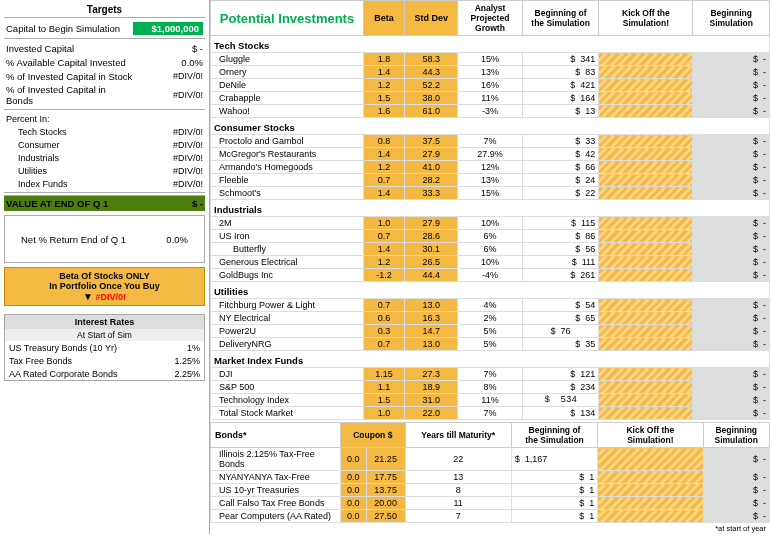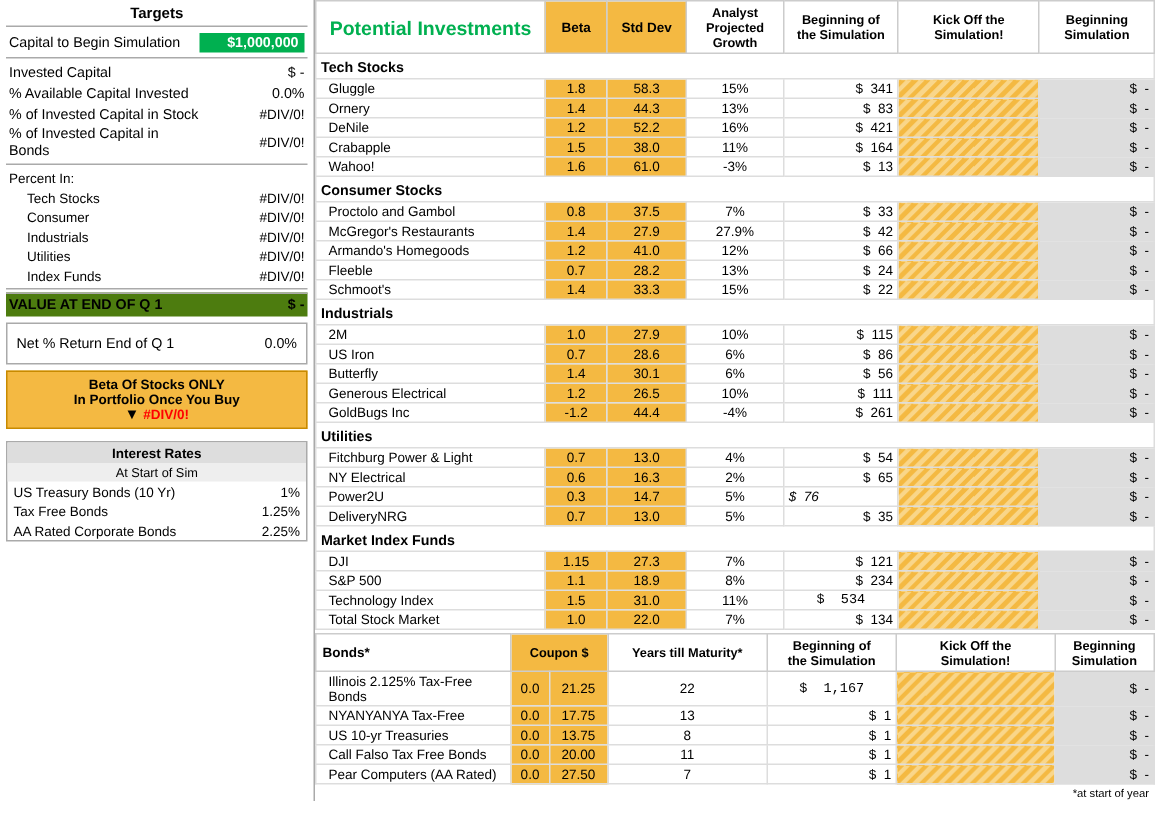--- a/index.html
+++ b/index.html
@@ -75,21 +75,21 @@
       align-items: center;
       background: #4d7c0f;
       border-top: 1px solid #aaa;
       padding: 2px 2px;
       font-weight: bold;
       font-size: 9.5px;
     }
     .net-return-section {
       margin-top: 4px;
       border: 1px solid #aaa;
-      padding: 6px;
+      padding: 16px;
     }
     .net-return-row {
       display: flex;
       justify-content: space-between;
       align-items: center;
       font-size: 9.5px;
       min-height: 14px;
     }
     .orange-section {
       background: #f4b942;
@@ -416,21 +416,21 @@
           <tr>
       <td style="padding-left:8px;">US Iron</td>
       <td class="col-beta orange-col" style="text-align:center;">0.7</td>
       <td class="col-std orange-col" style="text-align:center;">28.6</td>
       <td class="col-analyst" style="text-align:center;">6%</td>
       <td style="text-align:right;">$&nbsp;&nbsp;86</td>
       <td style="background: repeating-linear-gradient(135deg, #f4b942, #f4b942 3px, #f9d68a 3px, #f9d68a 6px); min-width:80px;"></td>
       <td style="text-align:right; background:#ddd;">$&nbsp;&nbsp;-</td>
     </tr>
           <tr>
-      <td style="padding-left:8px;">Butterfly</td>
+      <td style="padding-left:22px;">Butterfly</td>
       <td class="col-beta orange-col" style="text-align:center;">1.4</td>
       <td class="col-std orange-col" style="text-align:center;">30.1</td>
       <td class="col-analyst" style="text-align:center;">6%</td>
       <td style="text-align:right;">$&nbsp;&nbsp;56</td>
       <td style="background: repeating-linear-gradient(135deg, #f4b942, #f4b942 3px, #f9d68a 3px, #f9d68a 6px); min-width:80px;"></td>
       <td style="text-align:right; background:#ddd;">$&nbsp;&nbsp;-</td>
     </tr>
           <tr>
       <td style="padding-left:8px;">Generous Electrical</td>
       <td class="col-beta orange-col" style="text-align:center;">1.2</td>
@@ -468,21 +468,21 @@
       <td class="col-analyst" style="text-align:center;">2%</td>
       <td style="text-align:right;">$&nbsp;&nbsp;65</td>
       <td style="background: repeating-linear-gradient(135deg, #f4b942, #f4b942 3px, #f9d68a 3px, #f9d68a 6px); min-width:80px;"></td>
       <td style="text-align:right; background:#ddd;">$&nbsp;&nbsp;-</td>
     </tr>
           <tr>
       <td style="padding-left:8px;">Power2U</td>
       <td class="col-beta orange-col" style="text-align:center;">0.3</td>
       <td class="col-std orange-col" style="text-align:center;">14.7</td>
       <td class="col-analyst" style="text-align:center;">5%</td>
-      <td style="text-align:left;font-style:italic;">$&nbsp;&nbsp;76</td>
+      <td style="text-align:center;">$&nbsp;&nbsp;76</td>
       <td style="background: repeating-linear-gradient(135deg, #f4b942, #f4b942 3px, #f9d68a 3px, #f9d68a 6px); min-width:80px;"></td>
       <td style="text-align:right; background:#ddd;">$&nbsp;&nbsp;-</td>
     </tr>
           <tr>
       <td style="padding-left:8px;">DeliveryNRG</td>
       <td class="col-beta orange-col" style="text-align:center;">0.7</td>
       <td class="col-std orange-col" style="text-align:center;">13.0</td>
       <td class="col-analyst" style="text-align:center;">5%</td>
       <td style="text-align:right;">$&nbsp;&nbsp;35</td>
       <td style="background: repeating-linear-gradient(135deg, #f4b942, #f4b942 3px, #f9d68a 3px, #f9d68a 6px); min-width:80px;"></td>
@@ -542,21 +542,21 @@
           <th class="kickoff-header" style="text-align:center; font-size:8.5px;">Kick Off the<br>Simulation!</th>
           <th class="begin-header" style="text-align:center; font-size:8.5px;">Beginning<br>Simulation</th>
         </tr>
       </thead>
       <tbody id="bonds-tbody">
       <tr>
     <td style="padding-left:8px;">Illinois 2.125% Tax-Free Bonds</td>
     <td class="orange-col" style="text-align:center;">0.0</td>
     <td class="orange-col" style="text-align:center;">21.25</td>
     <td style="text-align:center;">22</td>
-    <td style="text-align:center;font-family:Liberation Mono, monospace;">$&nbsp;&nbsp;1,167</td>
+    <td style="text-align:left;">$&nbsp;&nbsp;1,167</td>
     <td style="background: repeating-linear-gradient(135deg, #f4b942, #f4b942 3px, #f9d68a 3px, #f9d68a 6px); min-width:80px;"></td>
     <td style="text-align:right; background:#ddd;">$&nbsp;&nbsp;-</td>
   </tr>
           <tr>
     <td style="padding-left:8px;">NYANYANYA Tax-Free</td>
     <td class="orange-col" style="text-align:center;">0.0</td>
     <td class="orange-col" style="text-align:center;">17.75</td>
     <td style="text-align:center;">13</td>
     <td style="text-align:right;">$&nbsp;&nbsp;1</td>
     <td style="background: repeating-linear-gradient(135deg, #f4b942, #f4b942 3px, #f9d68a 3px, #f9d68a 6px); min-width:80px;"></td>

